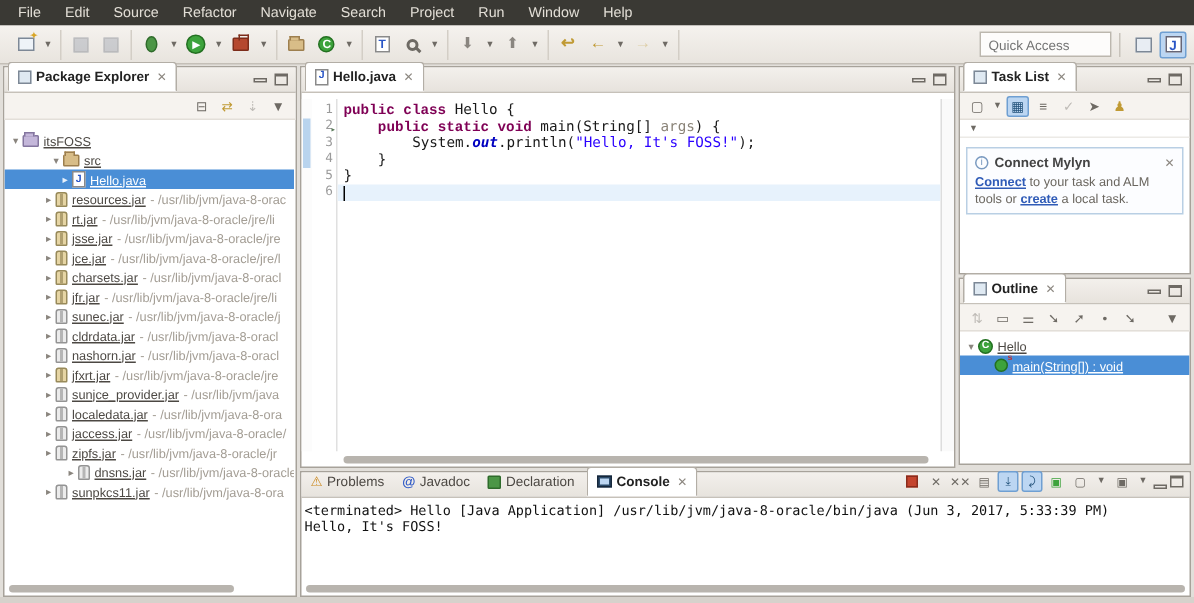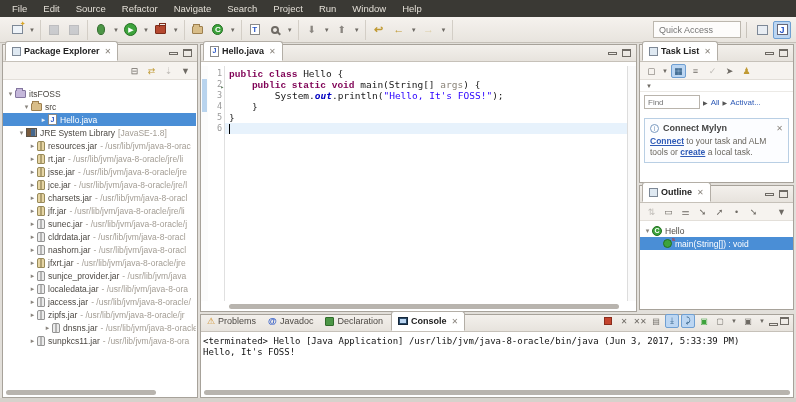--- a/index.html
+++ b/index.html
@@ -63,21 +63,21 @@
   .pt-ico { width:15px; height:14px; display:flex; align-items:center; justify-content:center; font-size:9px; color:#6e6a64; margin:0 1px; }
   .pt-ico.pressed { background:#bcd6f2; border:1px solid #6f9fd2; border-radius:2px; }
   .pt-ico.dim { opacity:.4; }
 
   
   .tree { font-size:8.5px; color:#4c4843; padding-top:3px; overflow:hidden; }
   .trow { height:13px; display:flex; align-items:center; white-space:nowrap; overflow:hidden; }
   .trow.sel { background:#4a8ed6; color:#fff; }
   .exp { width:9px; font-size:7px; color:#8a857e; text-align:center; flex:none; }
   .trow.sel .exp { color:#e8f1fb; }
-  .tname { margin-left:3px; }
+  .tname { margin-left:3px;text-decoration:underline; }
   .tpath { margin-left:3px; color:#a39d94; }
   .tico { flex:none; display:inline-flex; align-items:center; justify-content:center; position:relative; }
   .ic-project { width:11px; height:8px; background:#c4b7da; border:1px solid #84769f; border-radius:1px; position:relative; }
   .ic-project::before { content:""; position:absolute; top:-3px; left:0; width:5px; height:2px; background:#c4b7da; border:1px solid #84769f; border-bottom:none; }
   .ic-src { width:11px; height:8px; background:#d8bd88; border:1px solid #9d7f4e; border-radius:1px; position:relative; }
   .ic-src::before { content:""; position:absolute; top:-3px; left:0; width:5px; height:2px; background:#d8bd88; border:1px solid #9d7f4e; border-bottom:none; }
   .ic-package { width:10px; height:9px; background:#c1854f; border:1px solid #8a5a2d; }
   .ic-package::before { content:""; display:block; height:3px; background:#e4c59c; border-bottom:1px solid #8a5a2d; }
   .ic-java { width:9px; height:11px; background:#fff; border:1px solid #8a8a8a; color:#2a56c6; font-size:7px; font-weight:bold; text-align:center; line-height:10px; }
   .ic-java::before { content:"J"; }
@@ -267,35 +267,29 @@
       <span class="pt-ico dim">⇣</span>
       <span class="pt-ico">▼</span>
     </span>
   </div>
   <div class="tree" id="pe-tree">
       <div class="trow" style="padding-left: 3px;">
         <span class="exp">▾</span>
         <span class="tico ic-project"></span>
         <span class="tname">itsFOSS</span>
       </div>
-      <div class="trow" style="padding-left: 19px;">
+      <div class="trow" style="padding-left: 30px;">
         <span class="exp">▾</span>
         <span class="tico ic-src"></span>
         <span class="tname">src</span>
       </div>
       <div class="trow sel" style="padding-left: 36px;">
         <span class="exp">▸</span>
         <span class="tico ic-java"></span>
         <span class="tname">Hello.java</span>
-      </div>
-      <div class="trow" style="padding-left: 14px;">
-        <span class="exp">▾</span>
-        <span class="tico ic-library"></span>
-        <span class="tname">JRE System Library</span>
-        <span class="tpath">[JavaSE-1.8]</span>
       </div>
       <div class="trow" style="padding-left: 25px;">
         <span class="exp">▸</span>
         <span class="tico ic-jargold"></span>
         <span class="tname">resources.jar</span>
         <span class="tpath">- /usr/lib/jvm/java-8-orac</span>
       </div>
       <div class="trow" style="padding-left: 25px;">
         <span class="exp">▸</span>
         <span class="tico ic-jargold"></span>
@@ -443,29 +437,20 @@
     <span class="pt-ico">▢</span>
     <span class="chev">▼</span>
     <span class="pt-ico pressed" style="color:#23527a;">▦</span>
     <span class="pt-ico">≡</span>
     <span class="pt-ico dim">✓</span>
     <span class="pt-ico">➤</span>
     <span class="pt-ico" style="color:#c09a34;">♟</span>
   </div>
   <div class="tl-row2">
     <span class="chev">▼</span>
-  </div>
-  <div class="findrow">
-    <input class="find-input" type="text" placeholder="Find" style="">
-    <span id="filter-links" style="display:flex;align-items:center;gap:3px;overflow:hidden;">
-        <span class="fsep">▶</span>
-        <span class="flink">All</span>
-        <span class="fsep">▶</span>
-        <span class="flink">Activat...</span>
-      </span>
   </div>
   <div class="mylyn">
     <div class="mylyn-title-row">
       <span class="info-ico">i</span>
       <span class="mylyn-title">Connect Mylyn</span>
       <span class="closex">✕</span>
     </div>
     <div class="mylyn-body" id="mylyn-body"><span class="lnk">Connect</span><span> to your task and ALM tools or </span><span class="lnk">create</span><span> a local task.</span></div>
   </div>
 </div>

